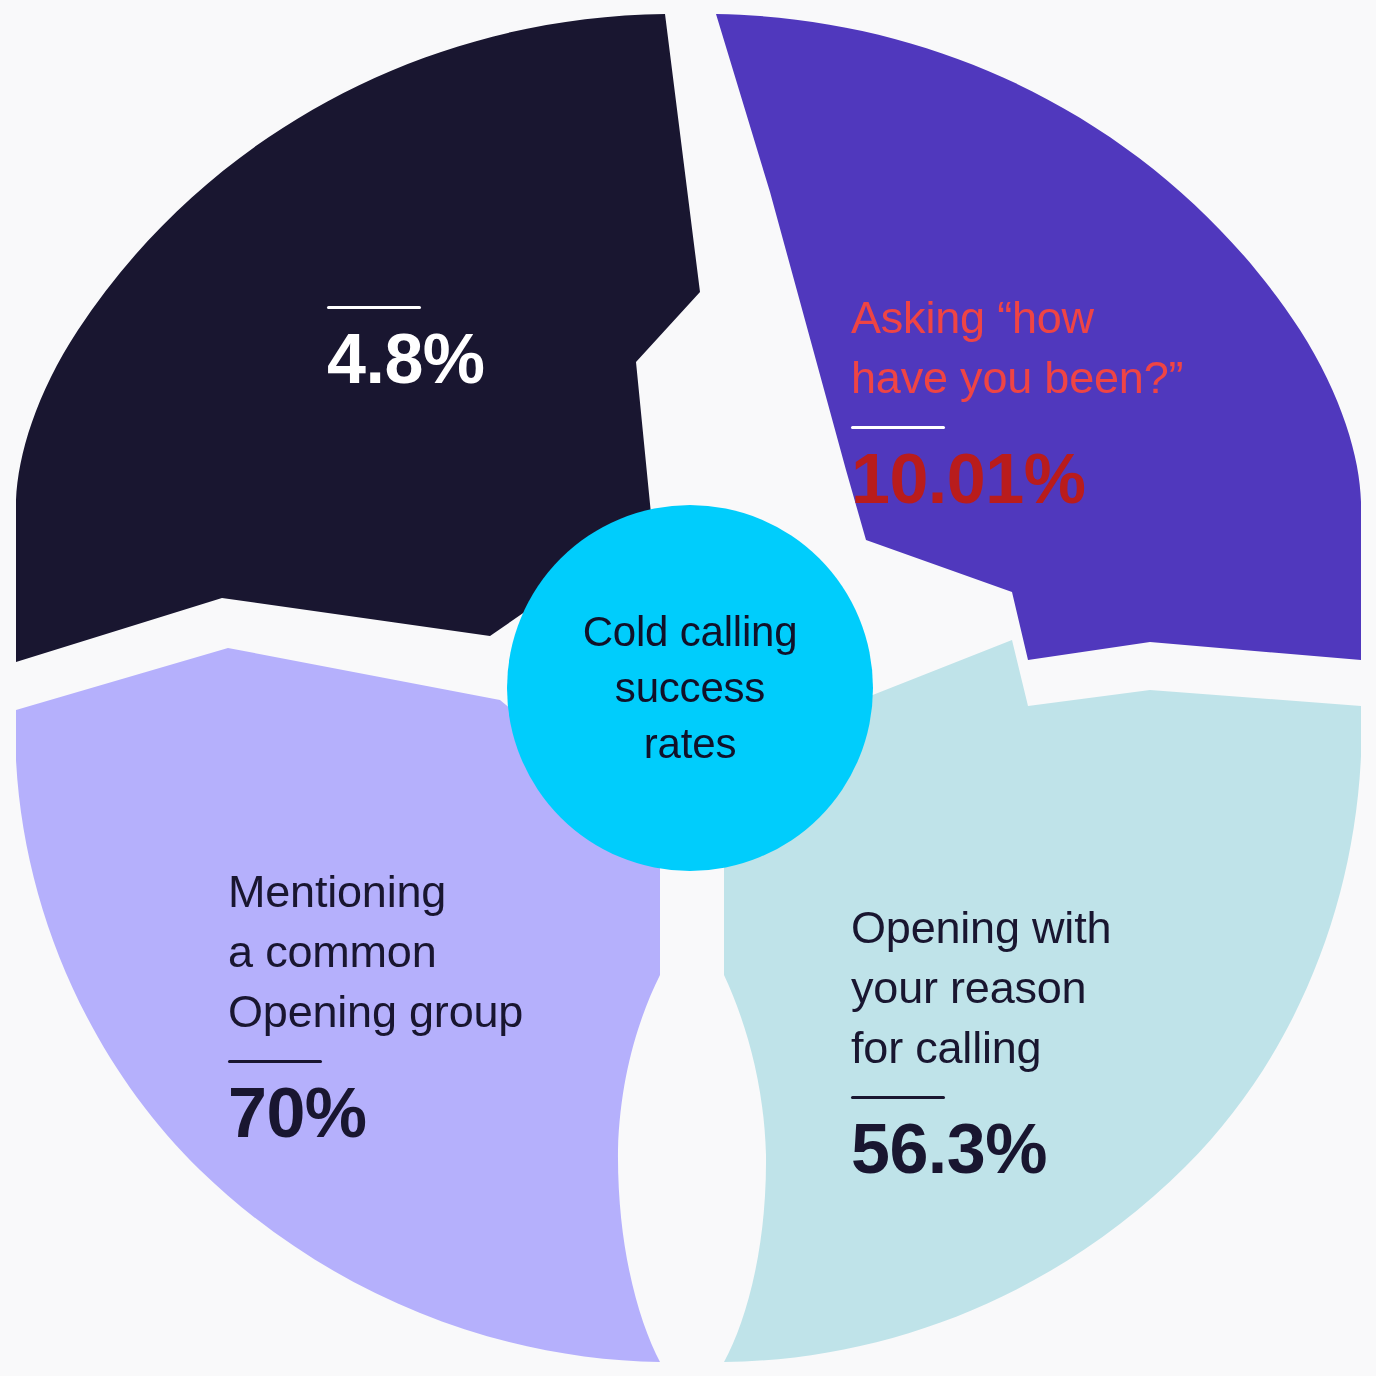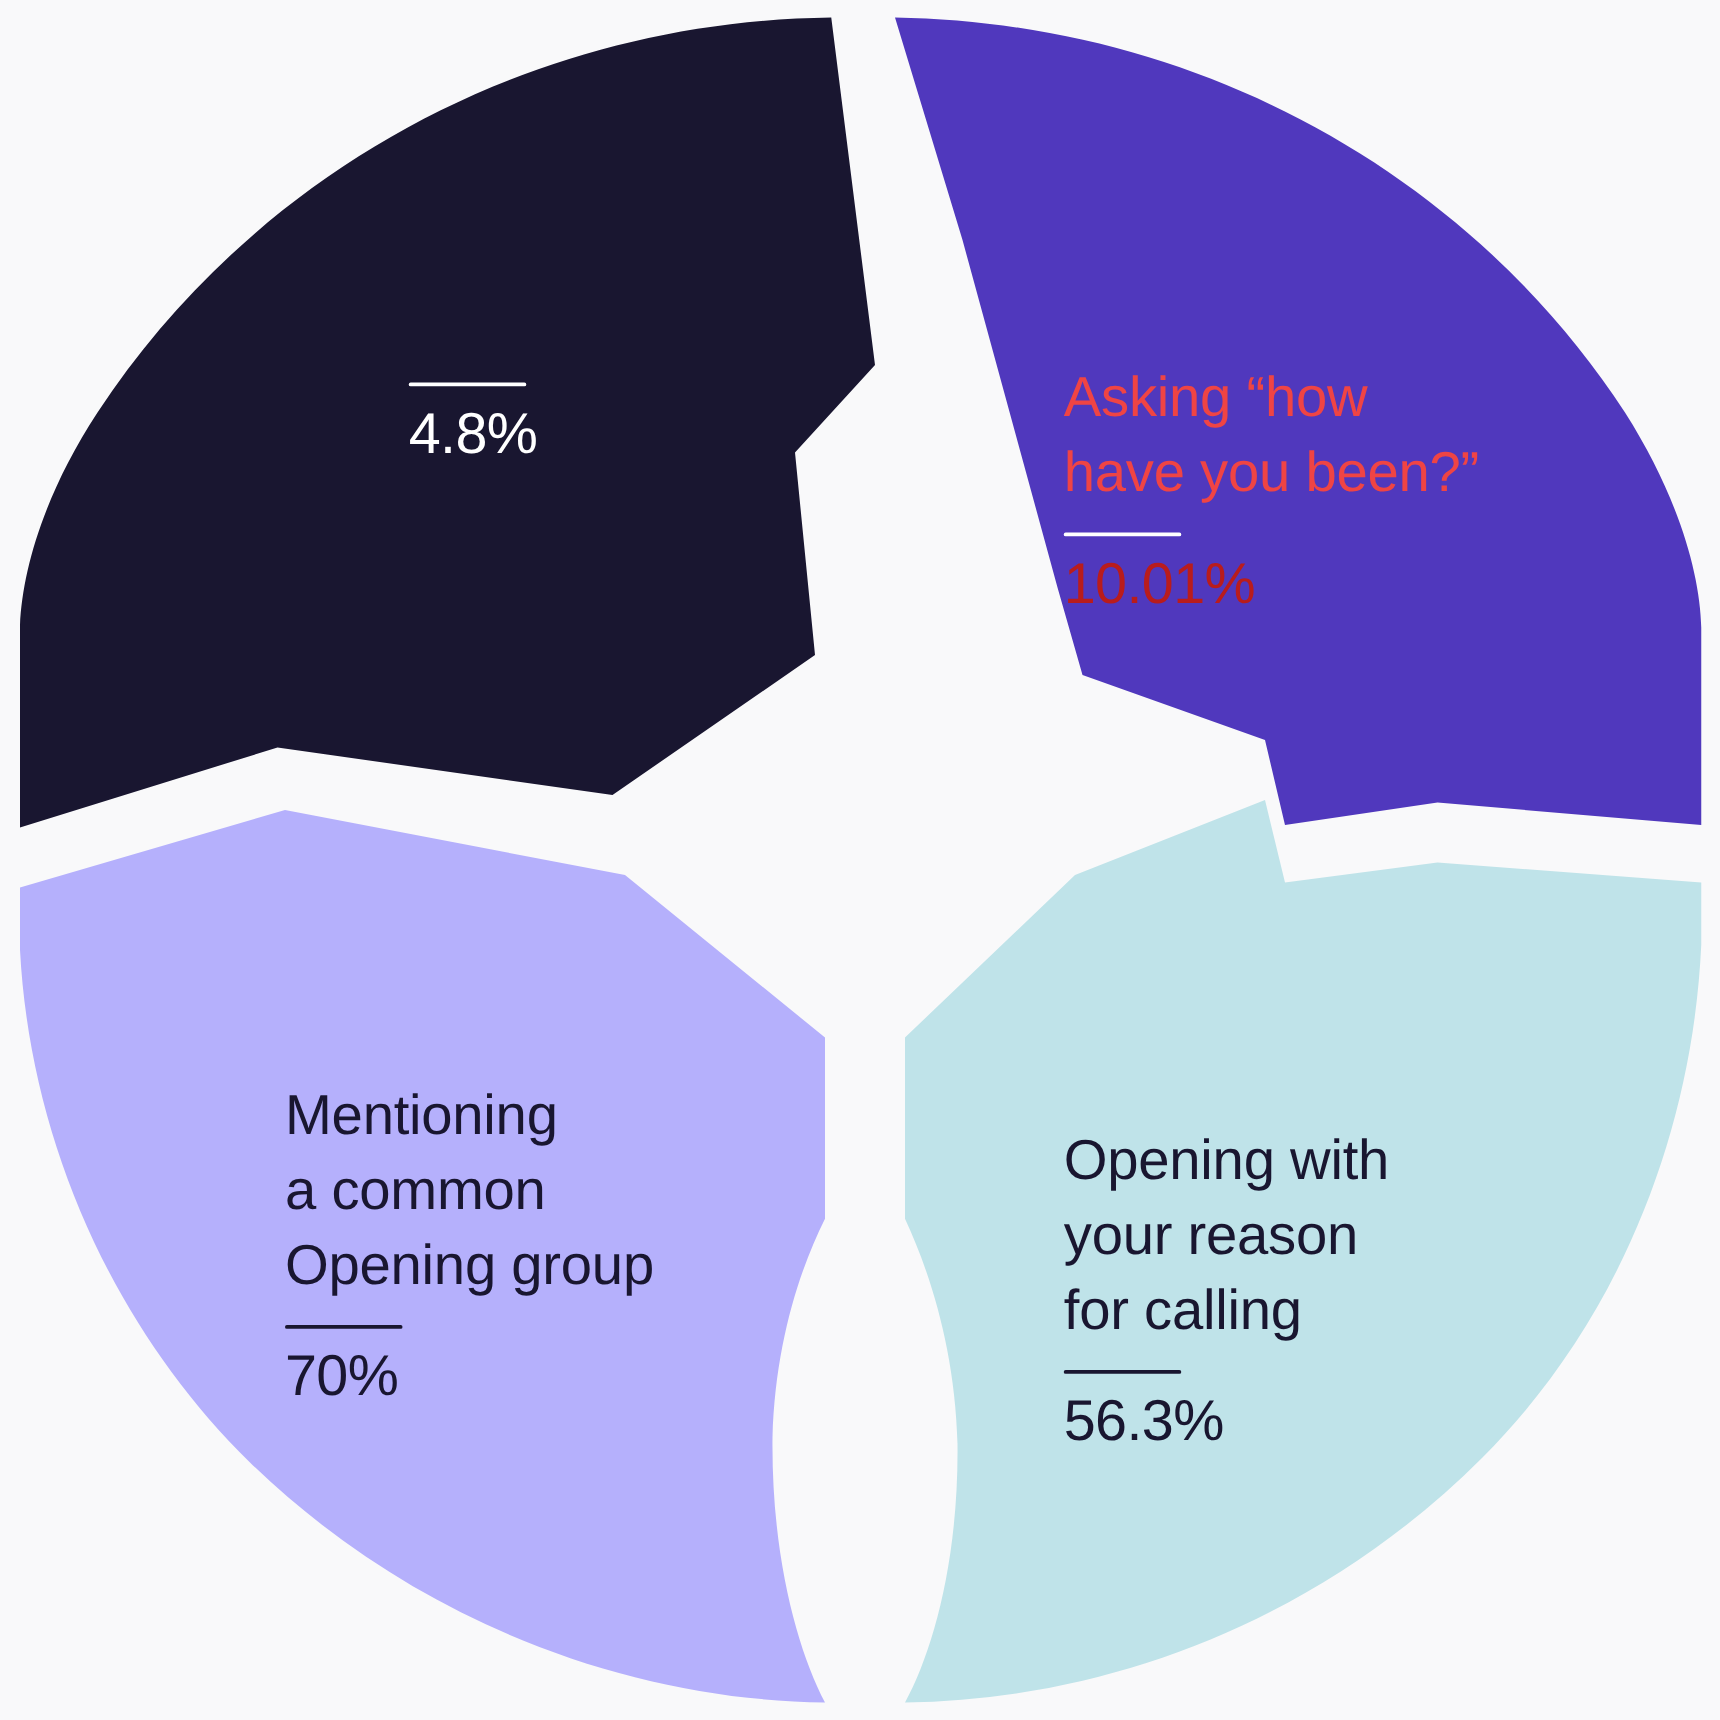--- a/index.html
+++ b/index.html
@@ -43,23 +43,23 @@
     margin: 0;
   }
   .seg-rule {
     width: 94px;
     height: 3px;
     margin: 18px 0 12px 0;
     border: 0;
     border-radius: 2px;
   }
   .seg-value {
-    font-size: 46px;
+    font-size: 70px;
     line-height: 1.1;
-    font-weight: 400;
+    font-weight: 700;
     letter-spacing: -0.5px;
     margin: 0;
   }
 
   
   #seg-top-left      { left: 327px;  top: 288px; }
   #seg-top-right     { left: 851px;  top: 288px; }
   #seg-bottom-left   { left: 228px;  top: 862px; }
   #seg-bottom-right  { left: 851px;  top: 862px; margin-top: 36px; }
 
@@ -171,14 +171,19 @@
   </div>
 
   <div class="segment-label on-light" id="seg-bottom-right">
     <p class="seg-title" style="color: rgb(25, 22, 48);">Opening with
 your reason
 for calling</p>
     <hr class="seg-rule" style="background: rgb(25, 22, 48);">
     <p class="seg-value" style="color: rgb(25, 22, 48);">56.3%</p>
   </div>
 
+  <div id="hub" style="background: rgb(0, 205, 252);">
+    <div id="hub-text" style="color: rgb(17, 17, 41);">Cold calling
+success
+rates</div>
+  </div>
 
 </div>
 
 </body></html>

